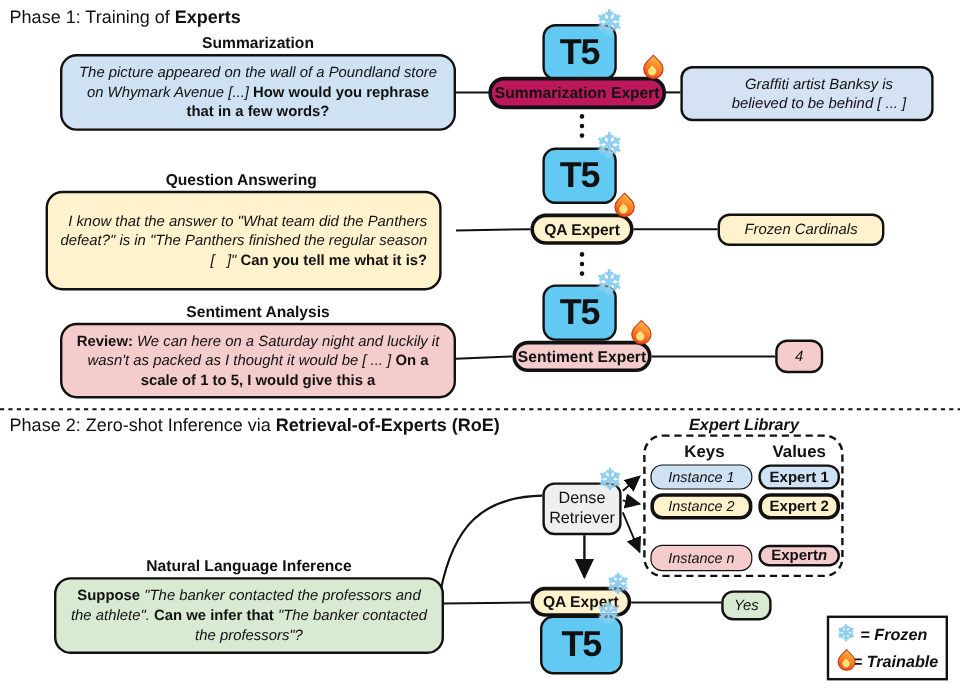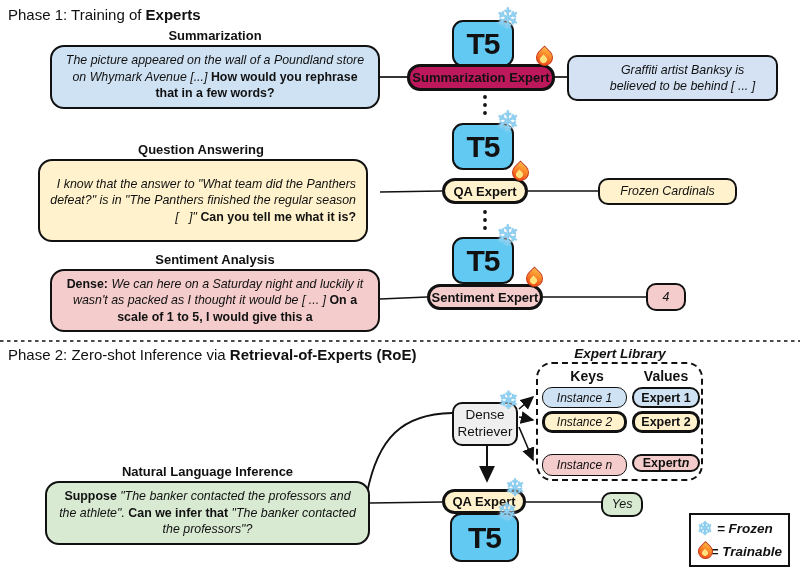--- a/index.html
+++ b/index.html
@@ -137,21 +137,21 @@
     <div class="f-outer"></div>
       <div class="f-inner"></div>
   </div>
   <div class="abs out-box yellow-fill" style="left:598px;top:178px;width:139px;height:27px;">
     <span>Frozen Cardinals</span>
   </div>
 
   <div class="abs task-heading" style="left:50px;top:252px;width:330px;">Sentiment Analysis</div>
   <div class="abs io-box pink-fill" style="left:50px;top:269px;width:330px;height:63px;">
     <div>
-      <span class="bd">Dense: </span><span class="it">We can here on a Saturday night and luckily it wasn't as packed as I thought it would be [ ... ] </span><span class="bd">On a scale of 1 to 5, I would give this a</span>
+      <span class="bd">Review: </span><span class="it">We can here on a Saturday night and luckily it wasn't as packed as I thought it would be [ ... ] </span><span class="bd">On a scale of 1 to 5, I would give this a</span>
     </div>
   </div>
   <div class="abs t5-box" style="left:452px;top:237px;width:62px;height:47px;">
     <span>T5</span>
   </div>
   <span class="snow" style="left:496px;top:222px;font-size:28px;">❄</span>
   <div class="abs expert-pill pink-fill" style="left:427px;top:284px;width:116px;height:26px;">
     <span>Sentiment Expert</span>
   </div>
   <div class="flame" style="left:524px;top:267px;">

